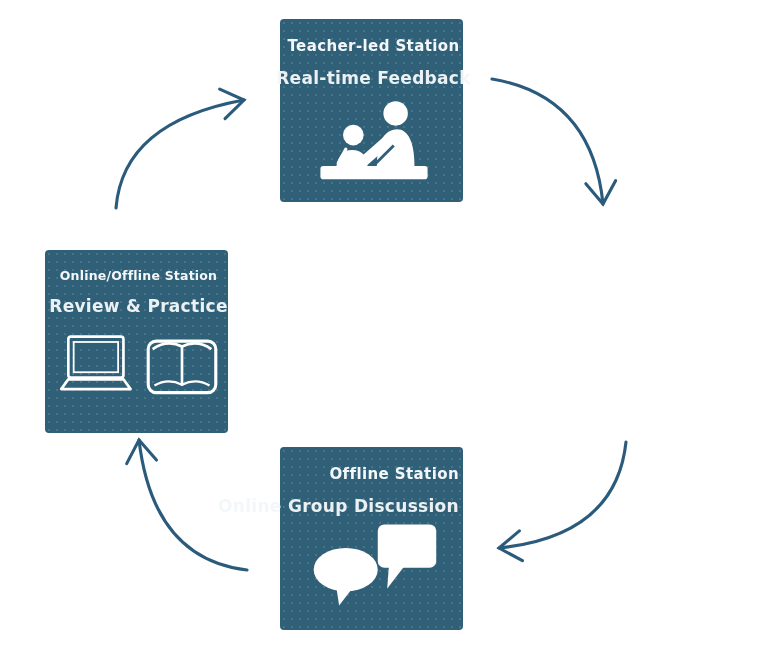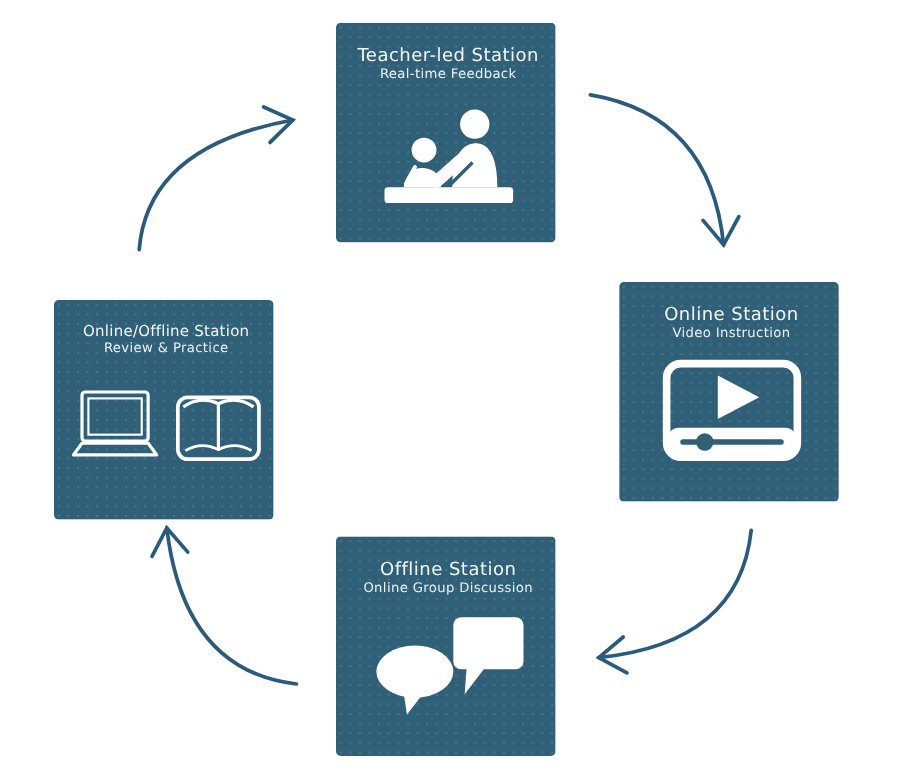--- a/index.html
+++ b/index.html
@@ -49,39 +49,41 @@
     background-color: var(--box-background);
     background-image: radial-gradient(rgba(255,255,255,0.12) 1px, rgba(0,0,0,0) 1.3px);
     background-size: 8px 8px;
     border-radius: 4px;
     color: var(--box-text);
     display: flex;
     flex-direction: column;
     align-items: center;
     padding: 18px 4px 12px 8px;
     text-align: center;
+    font-weight: bold;
   }
   .station-top    { left: 280px; top: 19px;  }
   .station-right  { left: 516px; top: 235px; }
-  .station-bottom { left: 280px; top: 447px; }
+  .station-bottom { left: 280px; top: 447px; align-items: flex-end; }
   .station-left   { left: 45px;  top: 250px; }
   .title {
     font-size: 15px;
     letter-spacing: 0.4px;
     white-space: nowrap;
     line-height: 1.2;
   }
   .title.long {
     font-size: 12.5px;
     letter-spacing: 0.2px;
   }
   .subtitle {
-    font-size: 11px;
+    font-size: 17px;
     letter-spacing: 0.3px;
     white-space: nowrap;
+    margin-top: 13px;
     opacity: 0.96;
   }
   .icon-area {
     flex: 1;
     width: 100%;
     display: flex;
     align-items: center;
     justify-content: center;
     gap: 10px;
     padding-bottom: 6px;
@@ -126,38 +128,20 @@
 
         <path class="fill-icon" d="M25,82 C27,70 34,64 43,65 C53,66 58,72 58,82 Z"></path>
 
         <line x1="35" y1="64" x2="27" y2="79" stroke="var(--icon)" stroke-width="3.5" stroke-linecap="round"></line>
 
         <rect class="fill-icon" x="8" y="82" width="114" height="14" rx="3"></rect>
       </svg>
     </div>
   </div>
 
-  <div class="station station-right">
-    <div class="title">Online Station</div>
-    <div class="subtitle">Video Instruction</div>
-    <div class="icon-area">
-      <svg width="118" height="88" viewBox="0 0 130 96" xmlns="http://www.w3.org/2000/svg">
-
-        <rect class="stroke-icon" x="5" y="5" width="120" height="86" rx="13" stroke-width="7"></rect>
-
-        <rect class="fill-icon" x="6" y="64" width="118" height="26" rx="10"></rect>
-
-        <line class="dark-line" x1="20" y1="77" x2="110" y2="77" stroke-width="5" stroke-linecap="round"></line>
-
-        <circle class="dark-detail" cx="40" cy="77" r="8"></circle>
-
-        <path class="fill-icon" d="M52,16 L90,36 L52,56 Z"></path>
-      </svg>
-    </div>
-  </div>
 
   <div class="station station-bottom">
     <div class="title">Offline Station</div>
     <div class="subtitle">Online Group Discussion</div>
     <div class="icon-area">
       <svg width="132" height="88" viewBox="0 0 140 92" xmlns="http://www.w3.org/2000/svg">
 
         <rect class="fill-icon" x="74" y="4" width="62" height="46" rx="7"></rect>
         <path class="fill-icon" d="M86,46 L104,46 L84,72 Z"></path>
 

